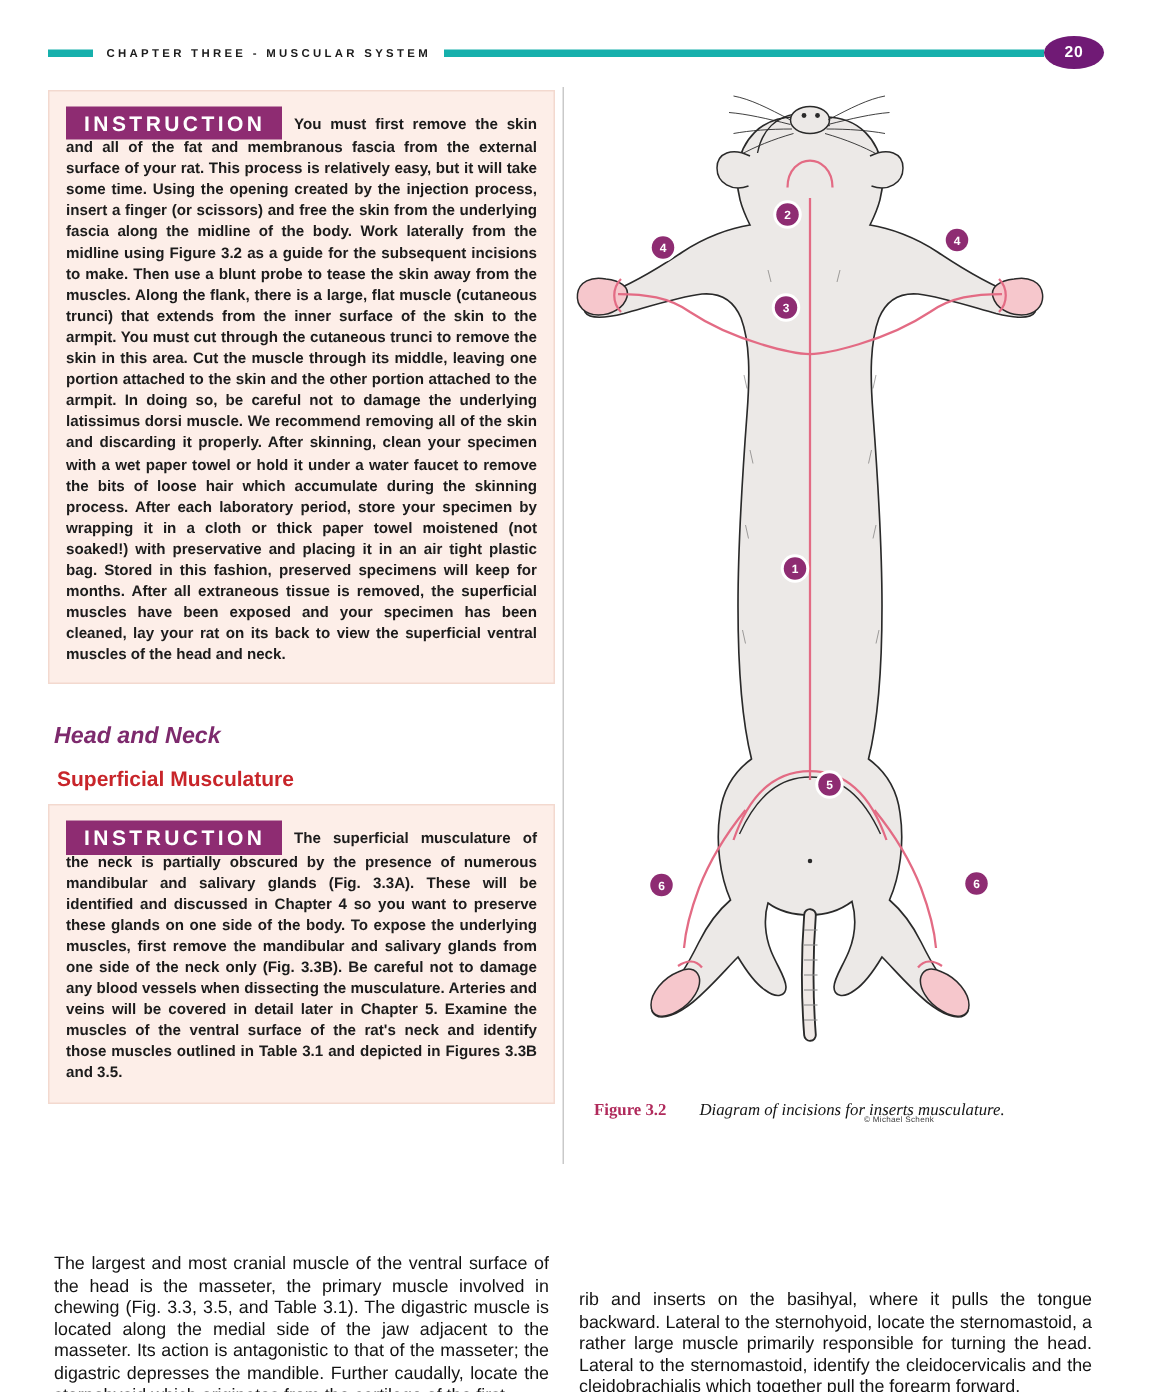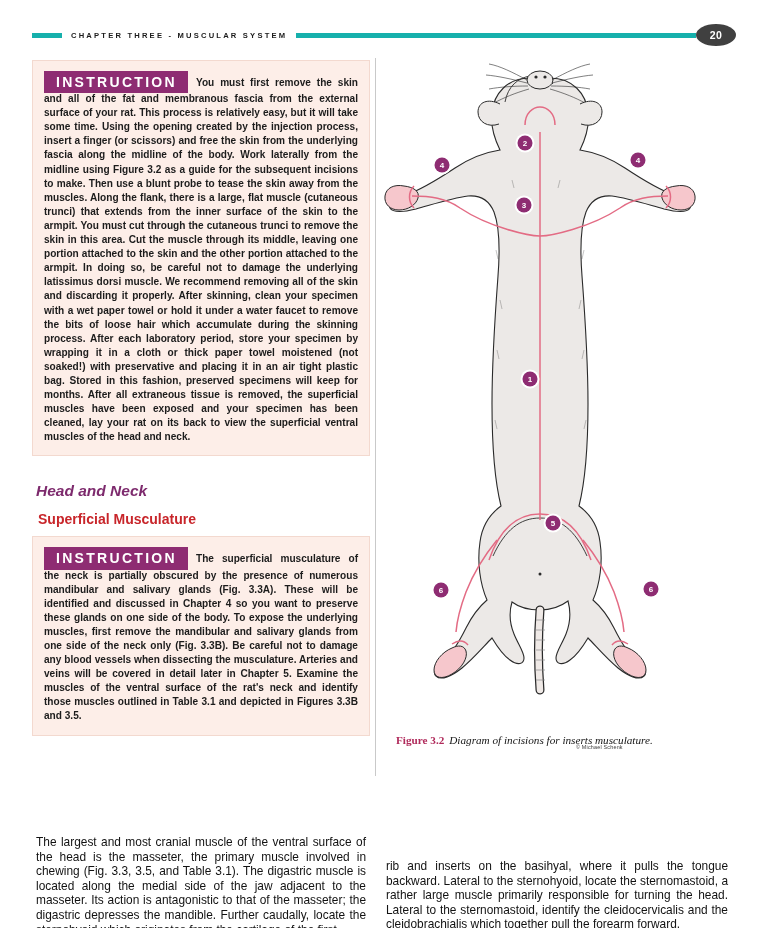--- a/index.html
+++ b/index.html
@@ -19,21 +19,21 @@
   .rule-short { width:30px; height:5px; background:#16b0ac; flex:0 0 auto; }
   .runhead-title {
     font-family:"Liberation Sans", sans-serif;
     font-size:7.6px; font-weight:bold; letter-spacing:2.2px;
     color:#1b1b1b; white-space:nowrap; margin:0 9px; padding-top:1px;text-align:right;
   }
   .rule-long { flex:1 1 auto; height:5px; background:#16b0ac; }
   .pagenum-wrap { position:relative; width:40px; height:22px; flex:0 0 auto; }
   .pagenum {
     position:absolute; right:0; top:0; width:40px; height:22px;
-    background:#404040; border-radius:50%;
+    background:#701a75; border-radius:50%;
     display:flex; align-items:center; justify-content:center;
     font-family:"Liberation Sans", sans-serif;
     font-size:10.5px; font-weight:bold; color:#ffffff; letter-spacing:.5px;
   }
 
   
   .col-left  { position:absolute; left:32px;  top:60px; width:338px; }
   .col-right { position:absolute; left:382px; top:58px; width:354px; }
   .divider {
     position:absolute; left:375px; top:58px; width:1px; height:718px;
@@ -88,21 +88,21 @@
   .fig-svg { position:absolute; left:0; top:0; }
   .credit {
     position:absolute; left:194px; top:686px;
     font-family:"Liberation Sans", sans-serif;
     font-size:5.4px; color:#3b3b3b; letter-spacing:.2px;
   }
   .figcap {
     position:absolute; left:14px; top:676px; width:338px;
     font-family:"Liberation Serif", serif; font-size:11.2px; color:#141414;
   }
-  .figcap .fignum { color:#b02a5b; font-weight:bold; margin-right:5px; }
+  .figcap .fignum { color:#b02a5b; font-weight:bold; margin-right:22px; }
   .figcap .figtxt { font-style:italic; }
 
   .marker-label {
     font-family:"Liberation Sans", sans-serif;
     font-size:8px; font-weight:bold; fill:#ffffff;
     text-anchor:middle; dominant-baseline:central;
   }
 </style>
 </head>
 <body>

